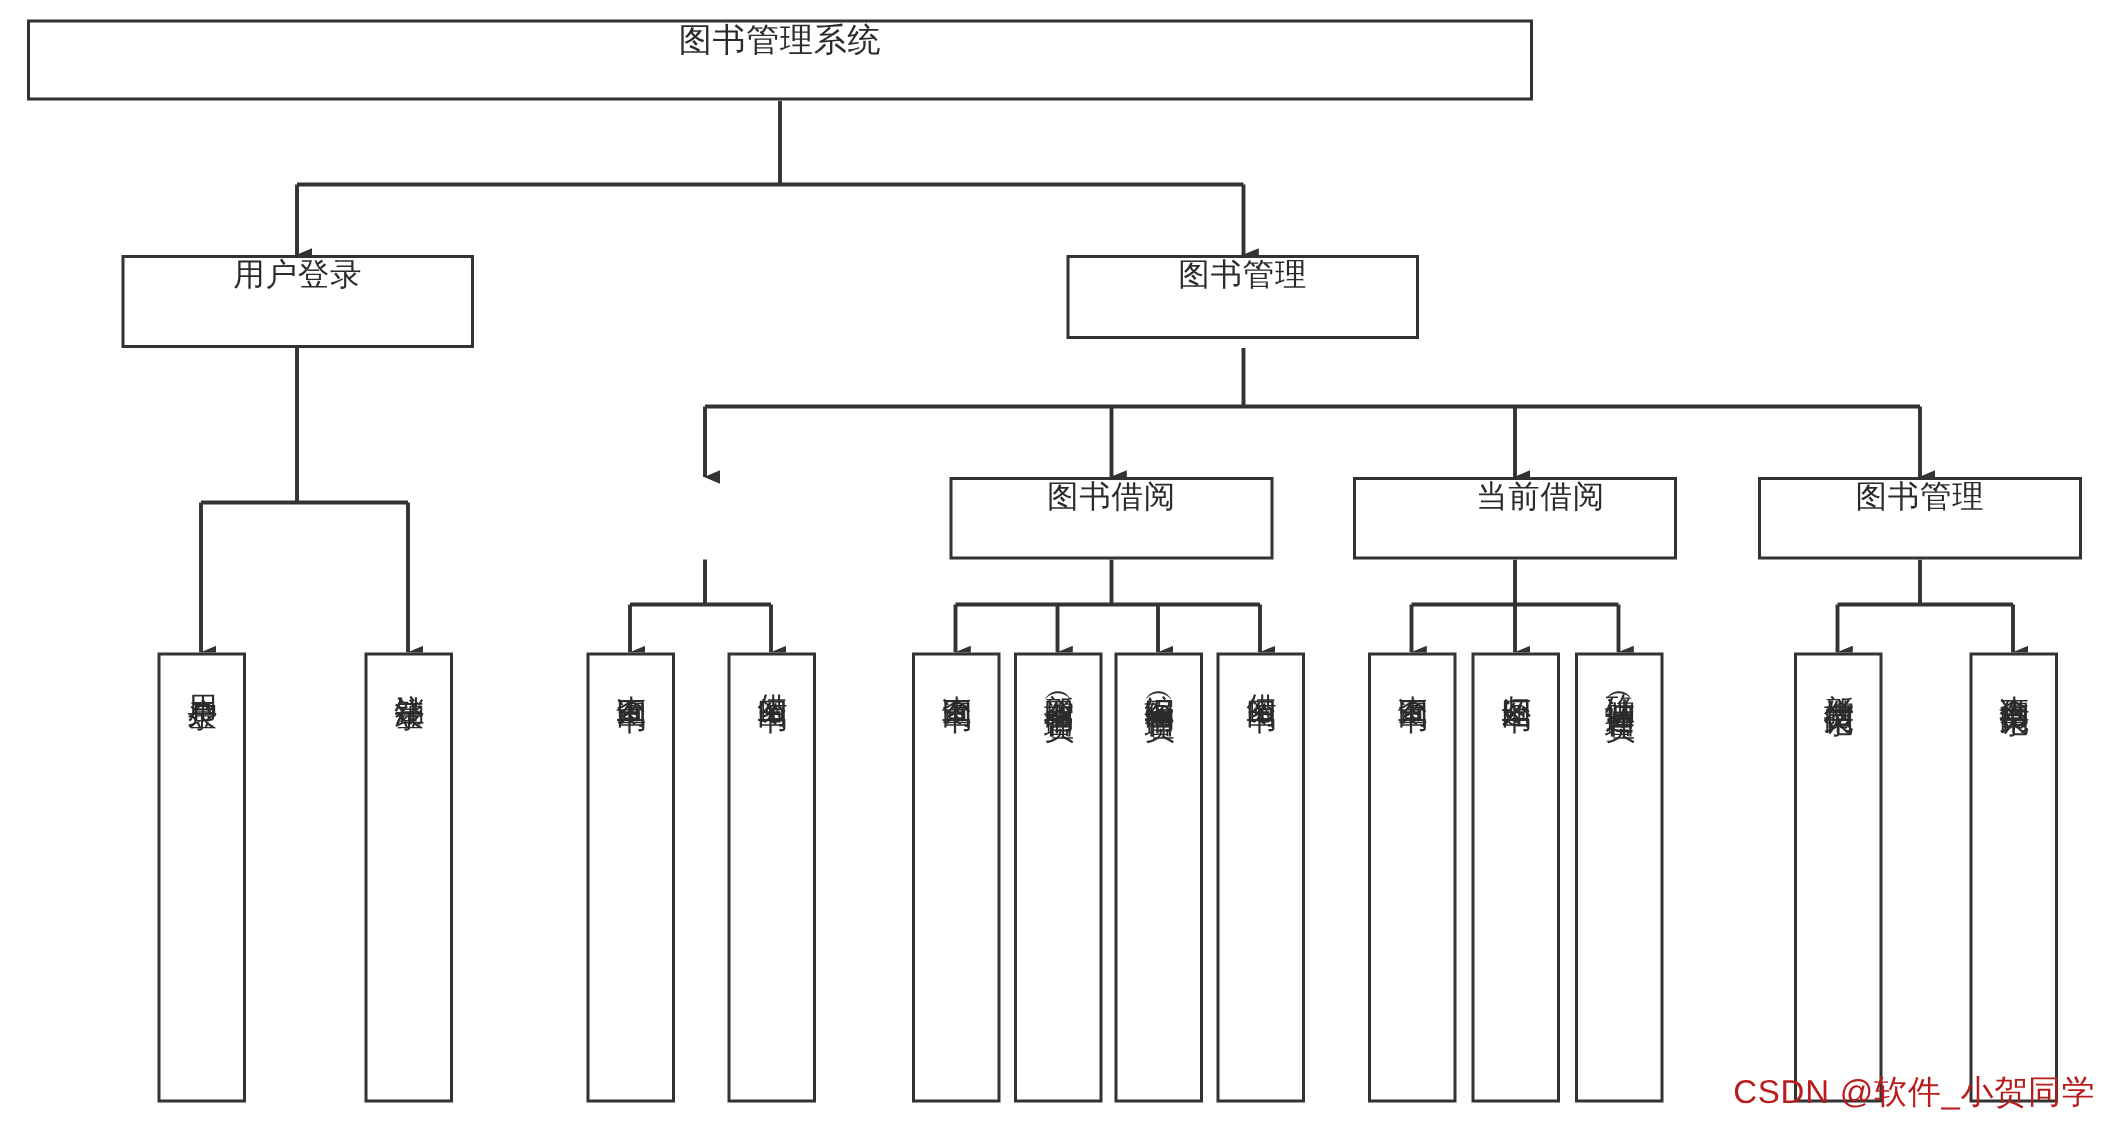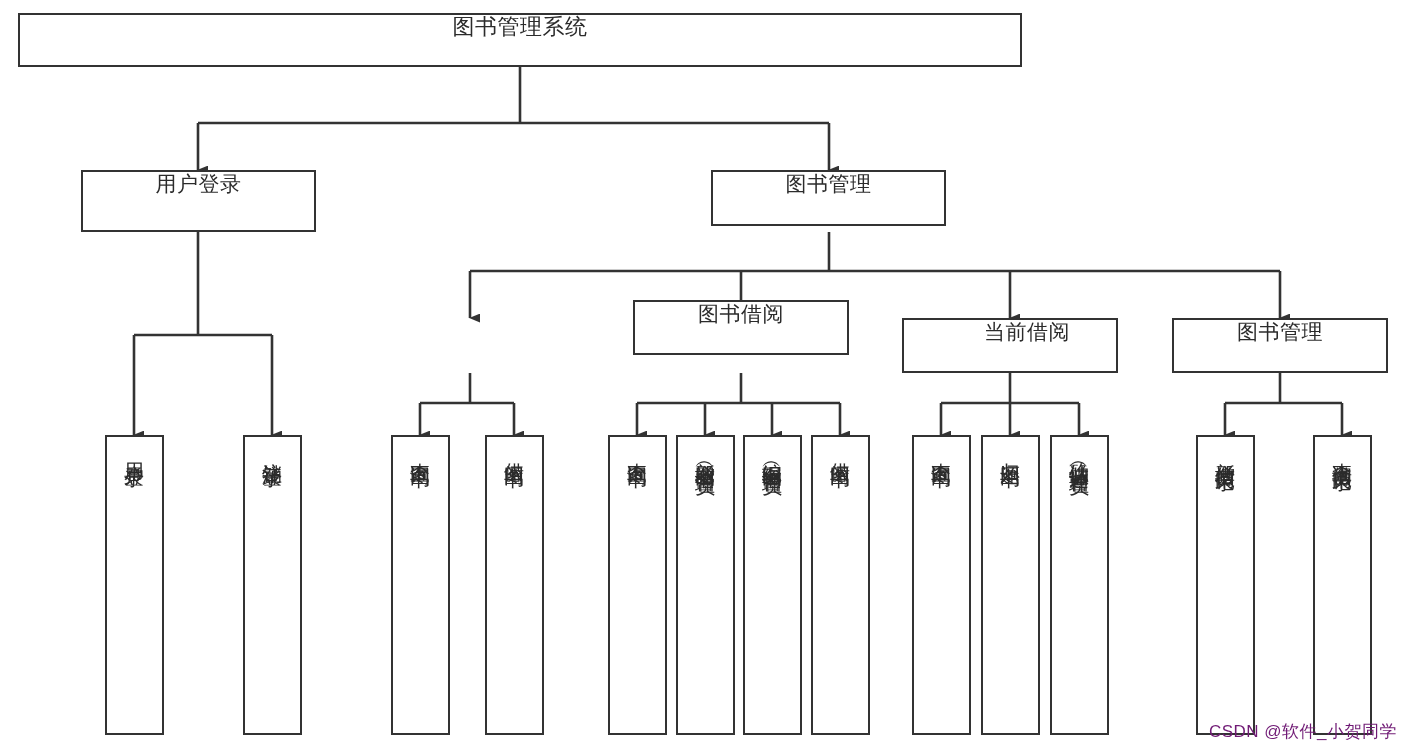--- a/index.html
+++ b/index.html
@@ -58,22 +58,22 @@
     writing-mode: vertical-rl;
     text-orientation: upright;
     font-size: 20px;
     letter-spacing: 2px;
     line-height: 1;
   }
   #watermark {
     position: absolute;
     right: 8px;
     bottom: 4px;
-    font-size: 17px;
-    color: #701a75;
+    font-size: 22px;
+    color: #b91c1c;
     letter-spacing: 0.5px;
     user-select: none;
     white-space: pre;
   }
 </style>
 </head>
 <body>
 
 <div id="diagram-root">
 
@@ -131,21 +131,21 @@
     <span class="node-label">图书管理系统</span>
   </div>
 
   <div class="node horiz" style="left:81px; top:170px; width:235px; height:62px;">
     <span class="node-label">用户登录</span>
   </div>
   <div class="node horiz" style="left:711px; top:170px; width:235px; height:56px;">
     <span class="node-label">图书管理</span>
   </div>
 
-  <div class="node horiz" style="left:633px; top:300px; width:216px; height:55px;">
+  <div class="node horiz" style="left:633px; top:318px; width:216px; height:55px;">
     <span class="node-label">图书借阅</span>
   </div>
   <div class="node horiz" style="left:902px; top:318px; width:216px; height:55px;padding-left:34px;">
     <span class="node-label">当前借阅</span>
   </div>
   <div class="node horiz" style="left:1172px; top:318px; width:216px; height:55px;">
     <span class="node-label">图书管理</span>
   </div>
 
   <div class="node vert" style="left:105px; top:435px; width:59px; height:300px;">

